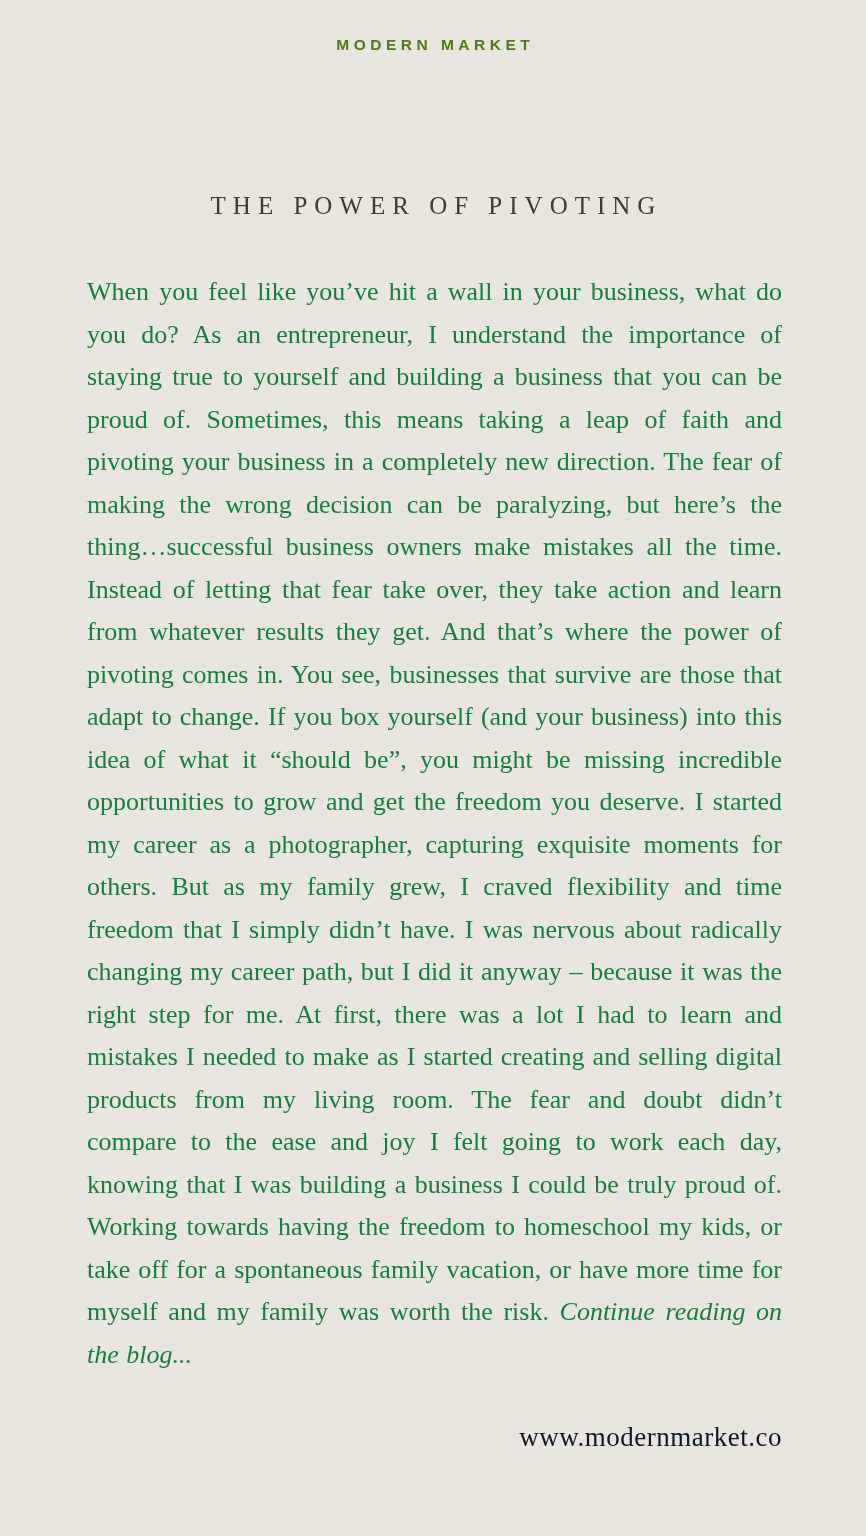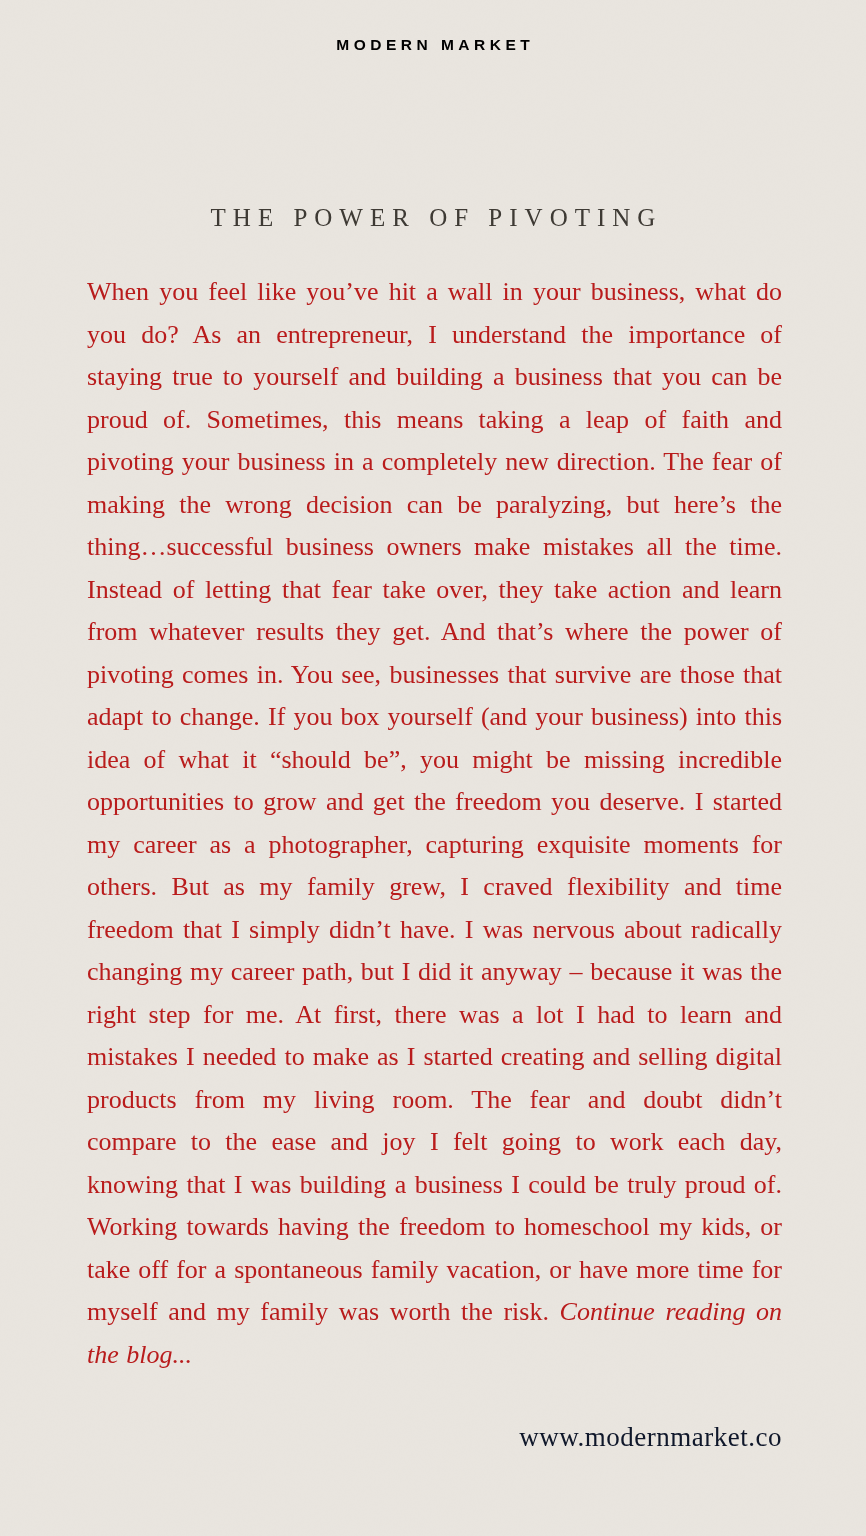--- a/index.html
+++ b/index.html
@@ -32,48 +32,48 @@
   .brand {
     position: absolute;
     top: 36px;
     left: 0;
     right: 0;
     text-align: center;
     font-family: "Liberation Sans", sans-serif;
     font-size: 15.5px;
     font-weight: 600;
     letter-spacing: 4.5px;
-    color: #000000;
+    color: #4d7c0f;
     text-indent: 4.5px; 
   }
   .title {
     position: absolute;
     top: 188px;
     left: 0;
     right: 0;
-    margin: 16px;
+    margin: 4px;
     text-align: center;
     font-family: "Liberation Serif", serif;
     font-weight: normal;
     font-size: 25px;
     letter-spacing: 7px;
     color: #3e3a34;
     text-indent: 7px; 
   }
   .body-text {
     position: absolute;
     top: 271px;
     left: 87px;
     width: 695px;
     margin: 0;
     text-align: justify;
     font-family: "Liberation Serif", serif;
     font-size: 26px;
     line-height: 42.5px;
-    color: #b91c1c;
+    color: #15803d;
     word-spacing: 1px;
   }
   .cta {
     font-style: italic;
     cursor: pointer;
   }
   .website {
     position: absolute;
     top: 1422px;
     right: 84px;

